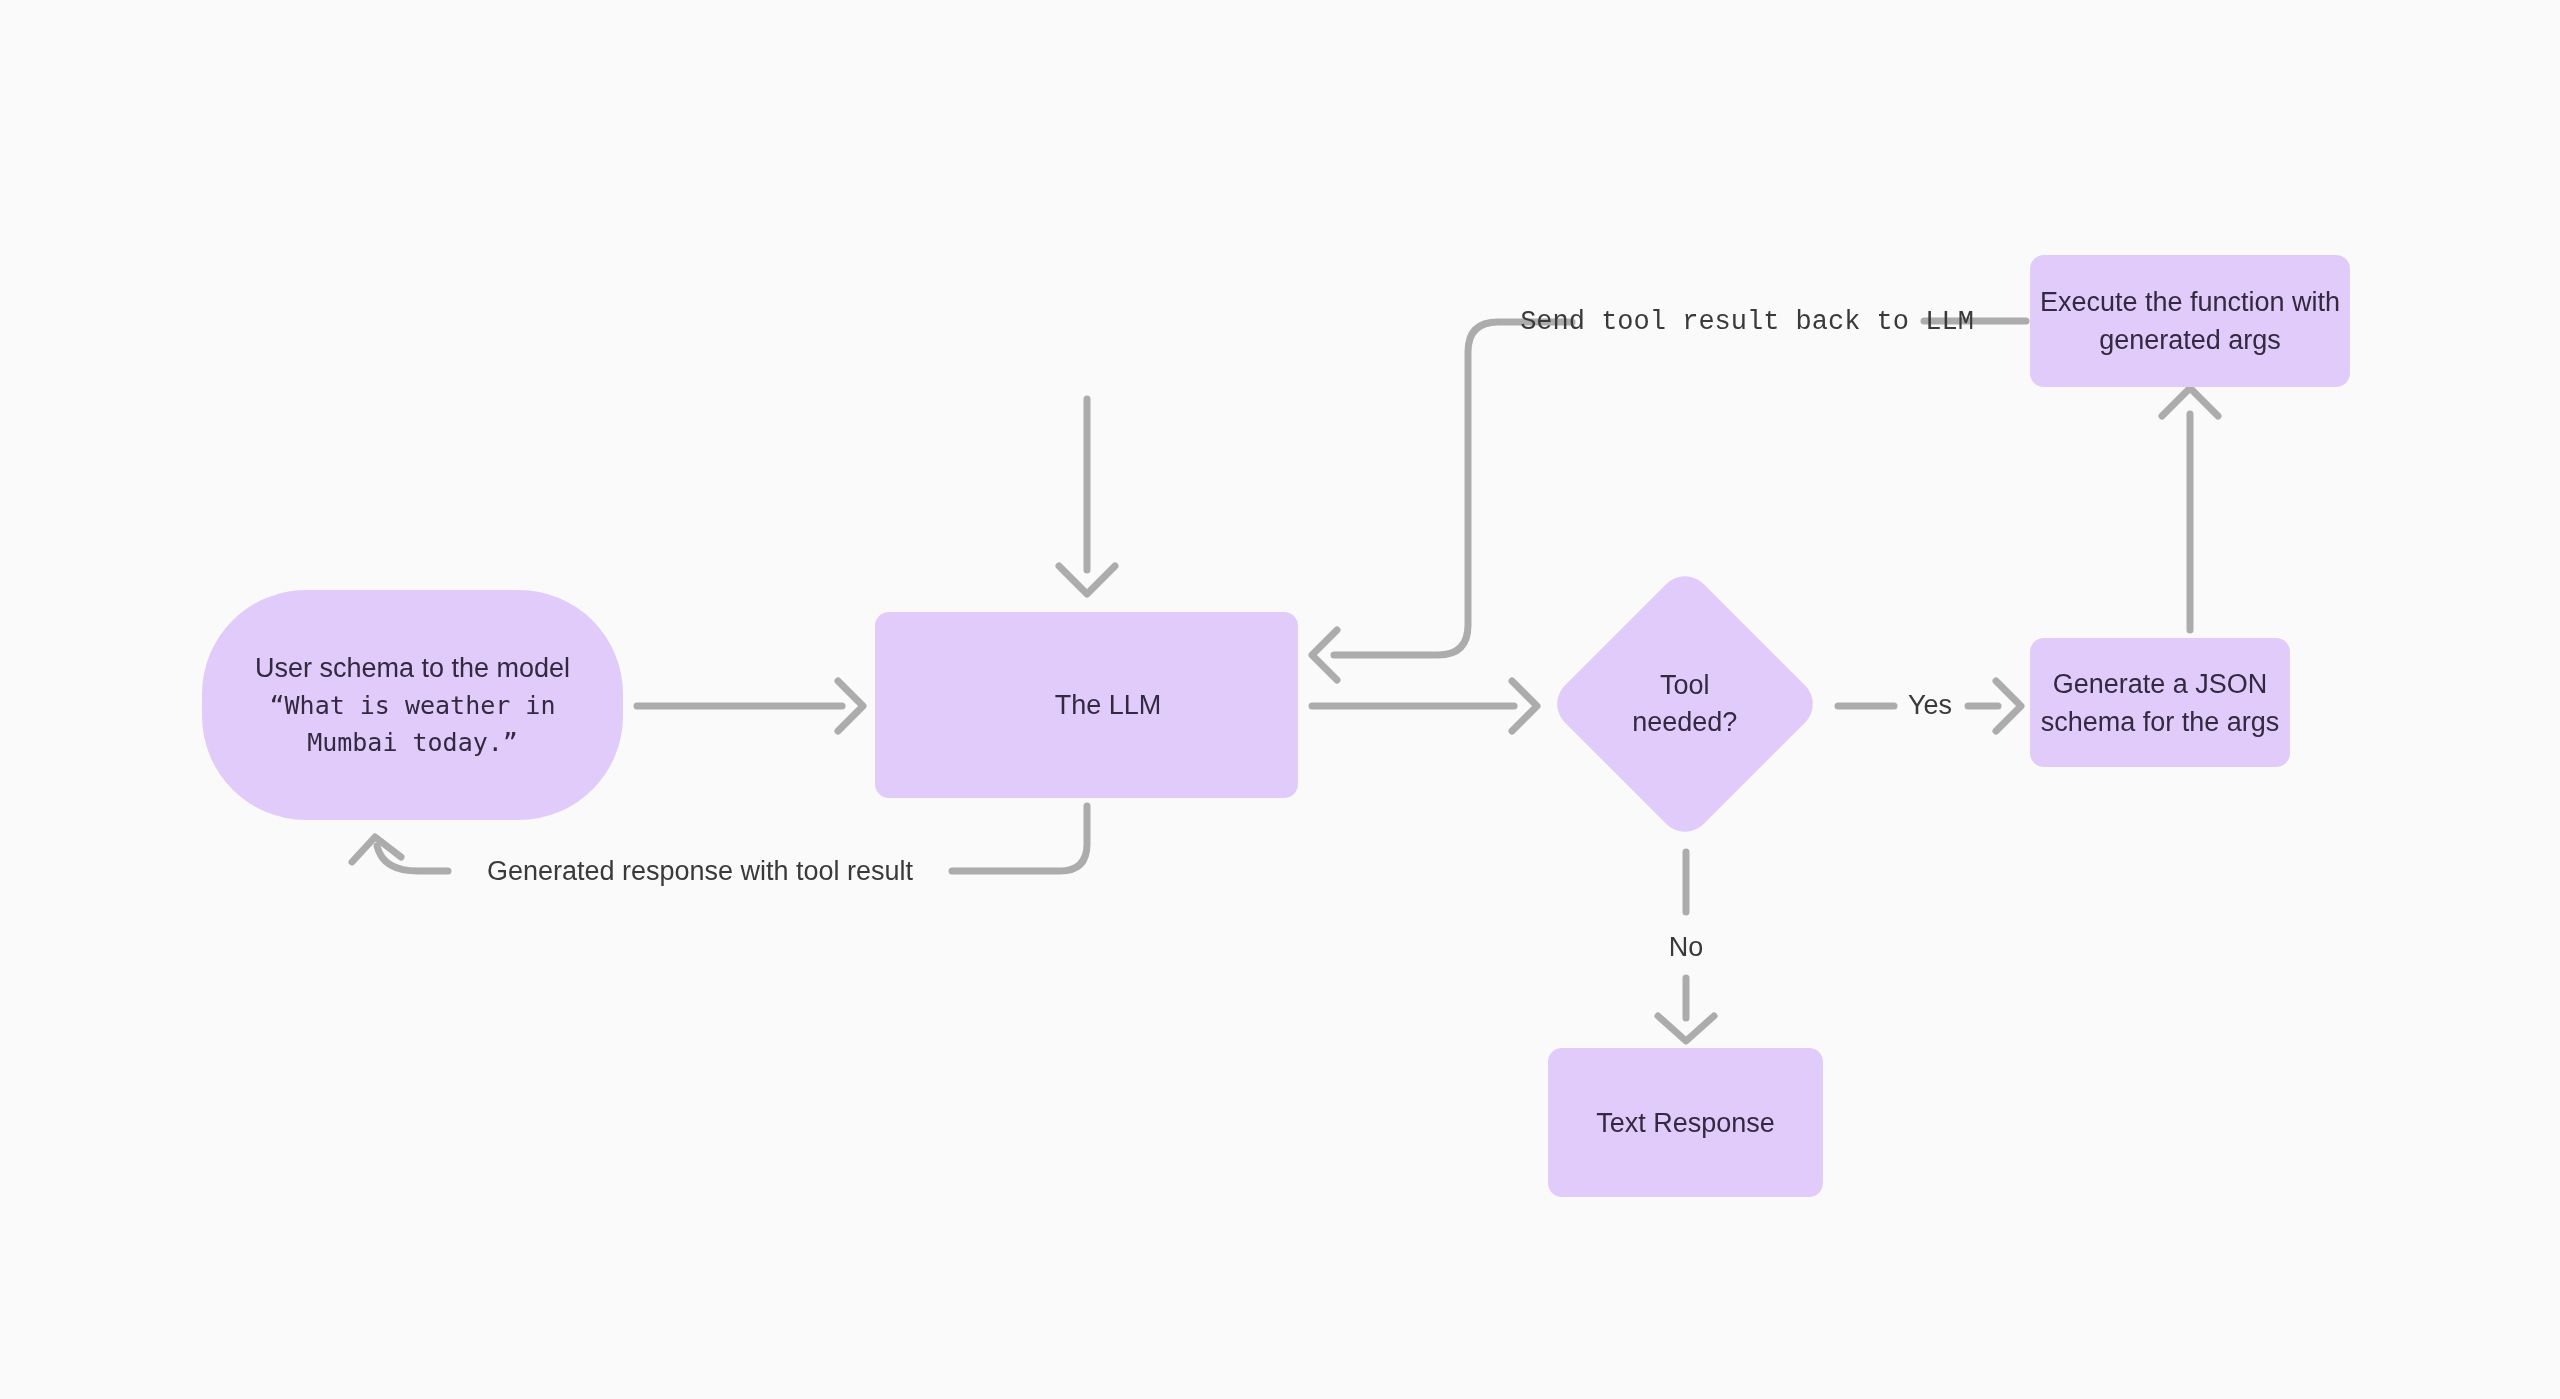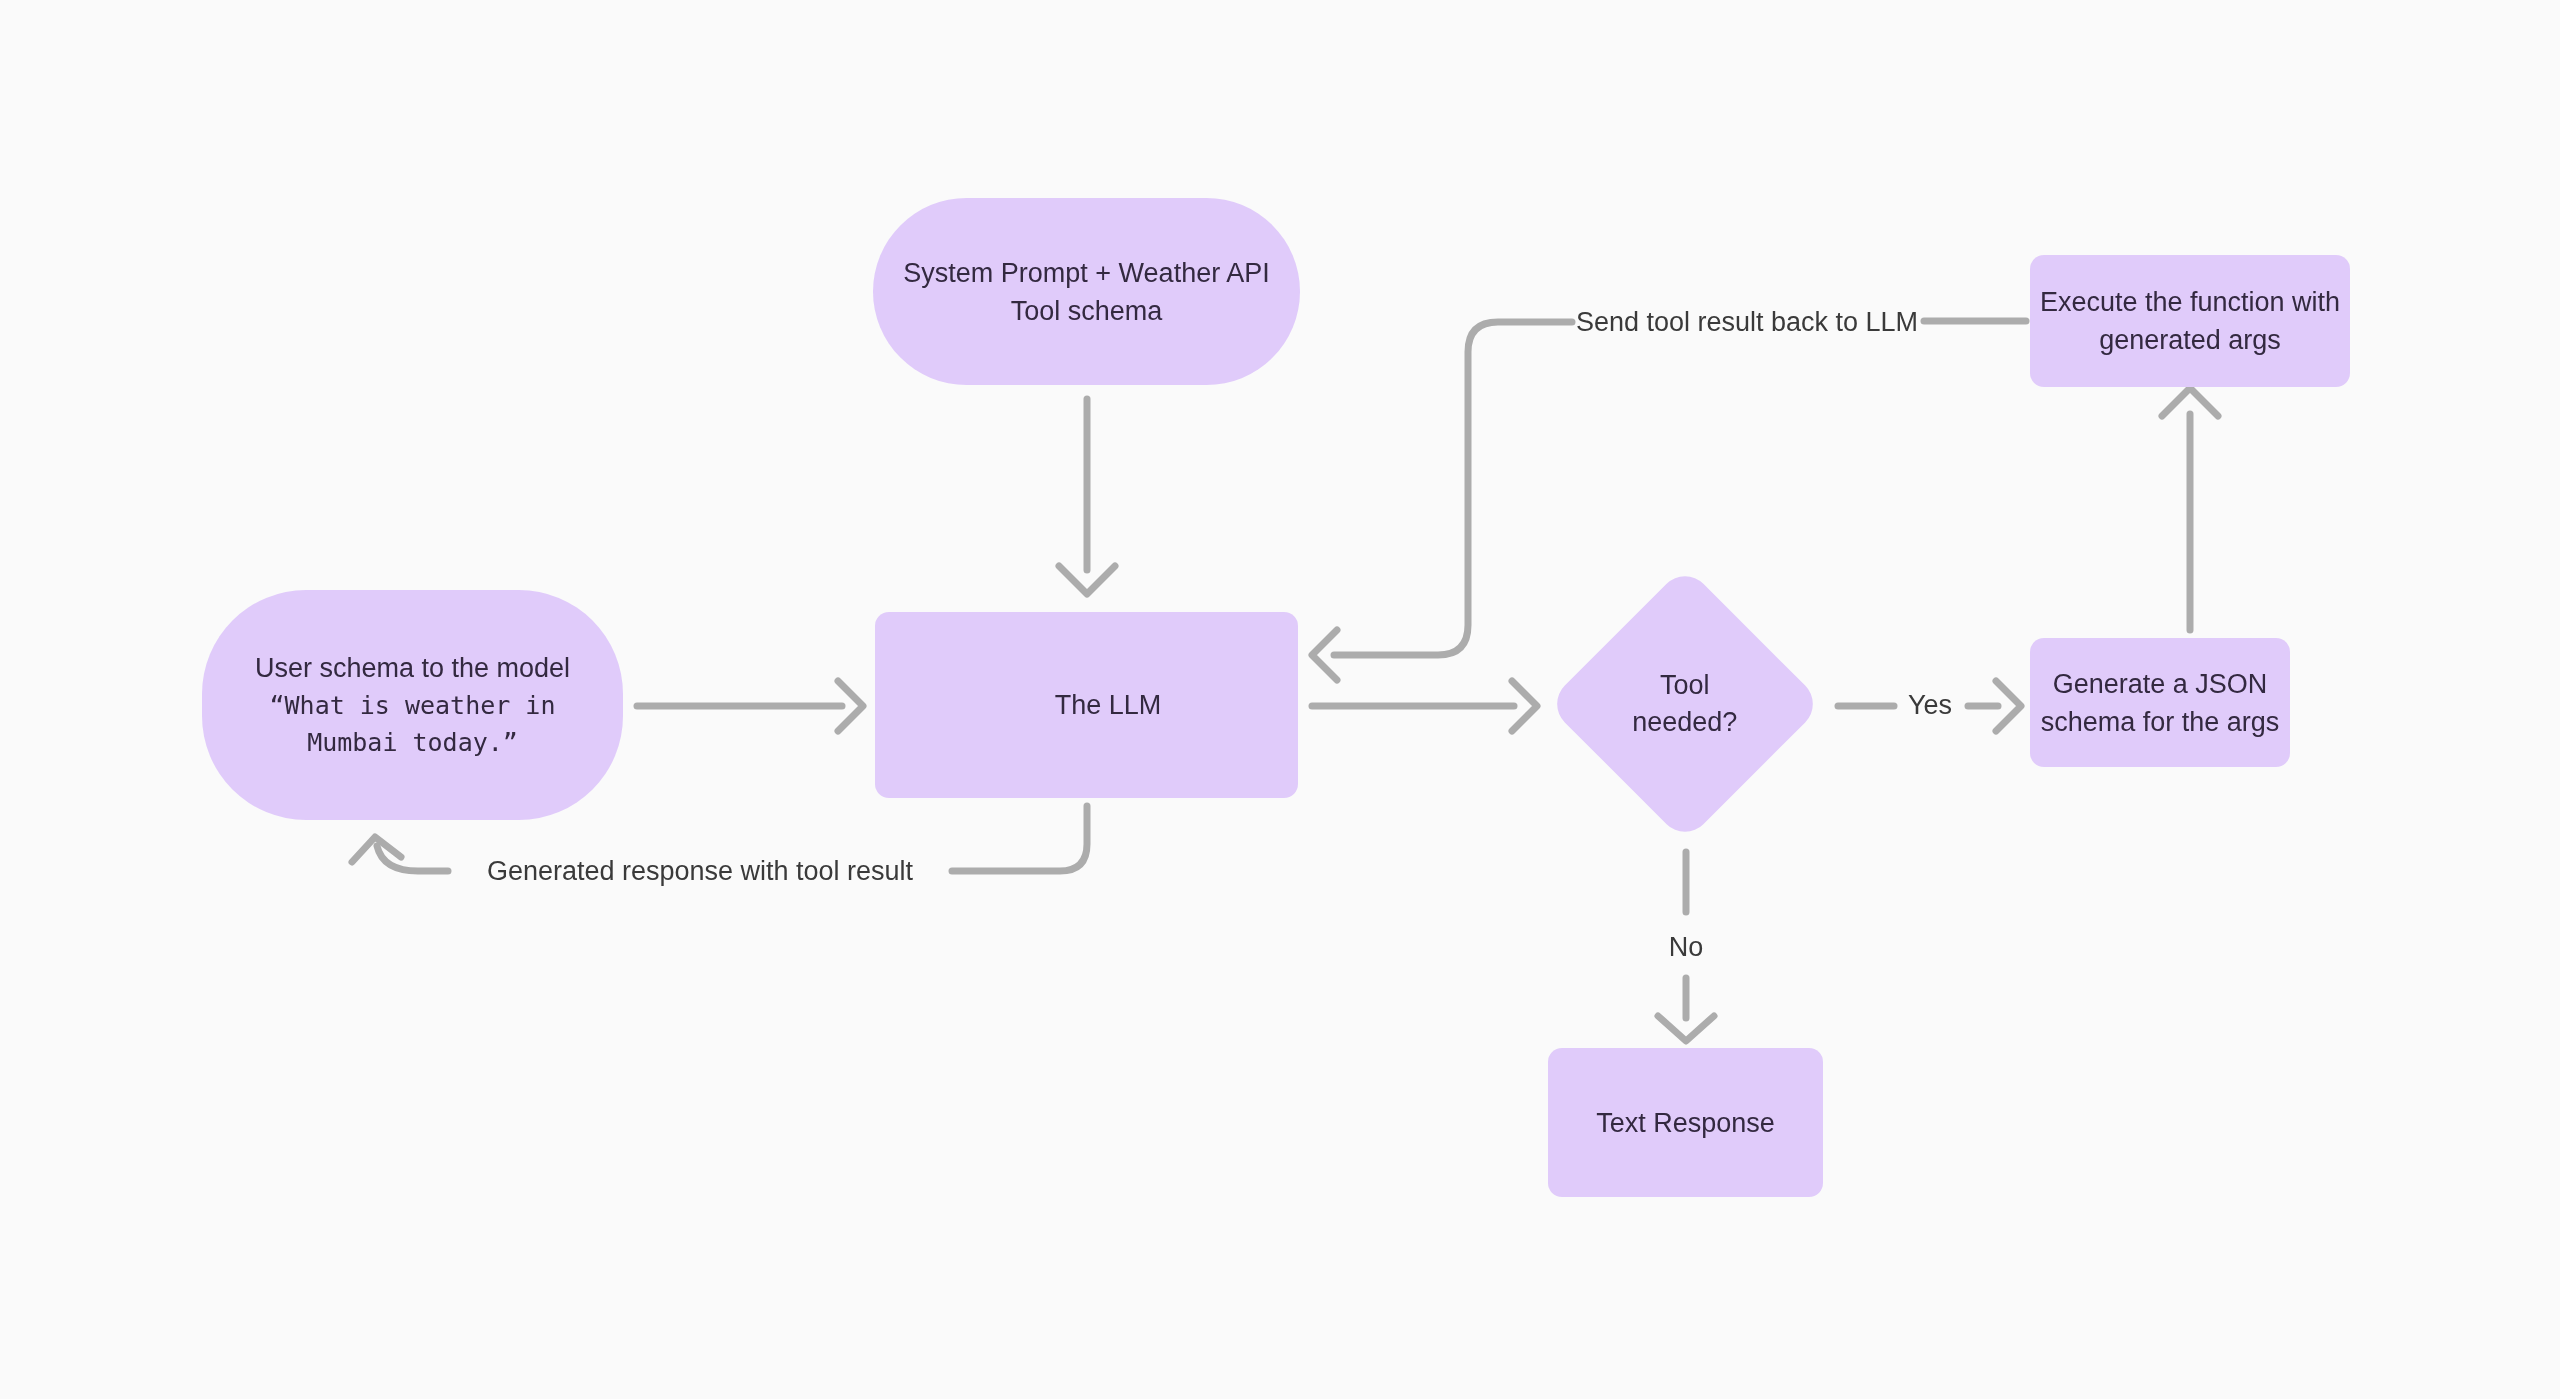--- a/index.html
+++ b/index.html
@@ -63,21 +63,21 @@
     line-height: 37px;
     margin-top: 0;
   }
   .edge-label {
     position: absolute;
     transform: translate(-50%, -50%);
     white-space: nowrap;
     font-size: 27px;
     color: #3a3a3a;
   }
-  .lbl-send      { left: 1747px; top: 322px; }
+  .lbl-send      { left: 1747px; top: 322px; font-family: Liberation Mono, monospace; }
   .lbl-generated { left: 700px;  top: 871px; text-align: center; }
   .lbl-yes       { left: 1930px; top: 705px; }
   .lbl-no        { left: 1686px; top: 947px; }
 </style>
 </head>
 <body>
 
 <div class="canvas">
 
   <svg class="edges-svg" viewBox="0 0 2560 1399">
@@ -126,24 +126,20 @@
     <g>
       <path d="M 1087 806 V 844 Q 1087 871 1060 871 H 952"></path>
     </g>
 
     <g>
       <path d="M 448 871 H 418 Q 383 871 377 846"></path>
       <path d="M 352 862 L 375 837 L 401 857"></path>
     </g>
   </svg>
 
-  <div class="node pill-top">
-    <span>System Prompt + Weather API</span>
-    <span>Tool schema</span>
-  </div>
 
   <div class="node pill-user">
     <span>User schema to the model</span>
     <span class="quote">“What is weather in</span>
     <span class="quote" style="margin-top:0;">Mumbai today.”</span>
   </div>
 
   <div class="node rect-llm">
     <span>The LLM</span>
   </div>

